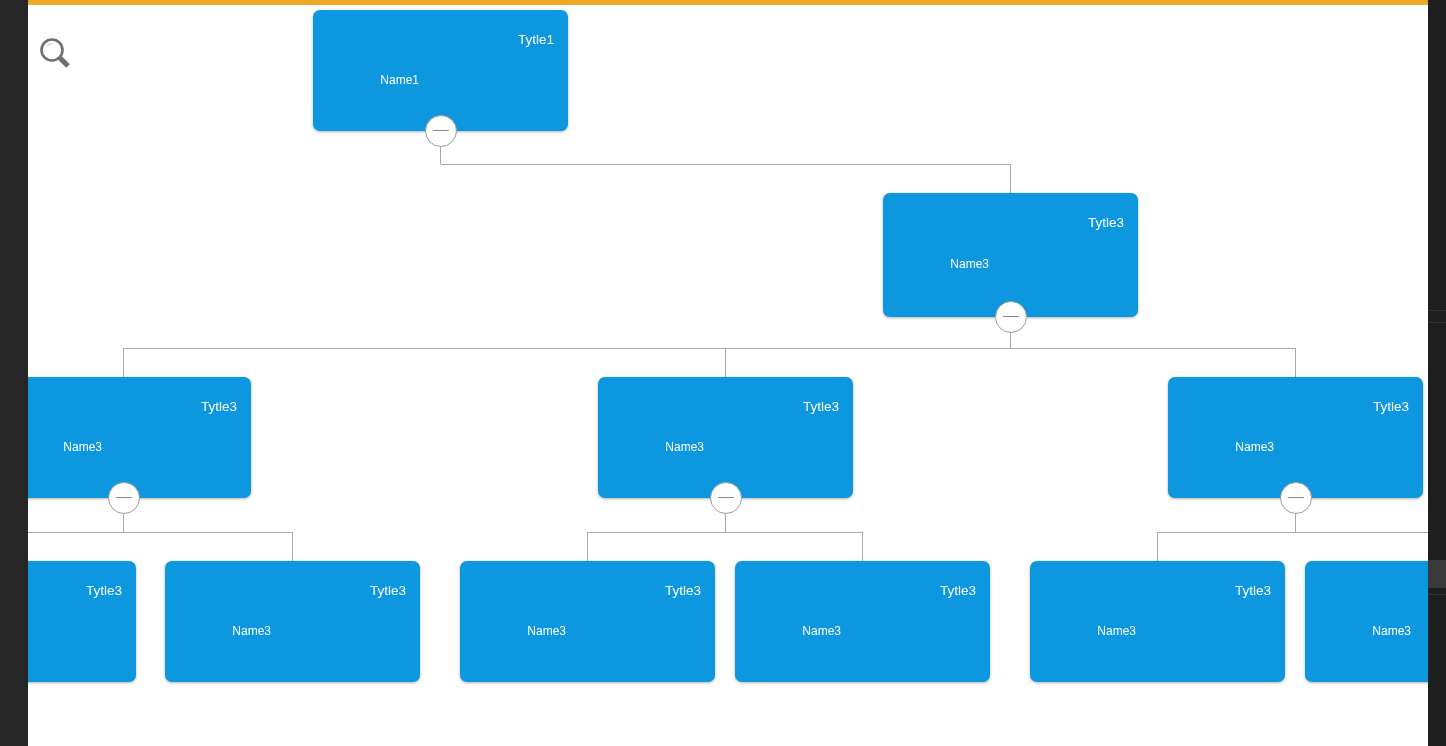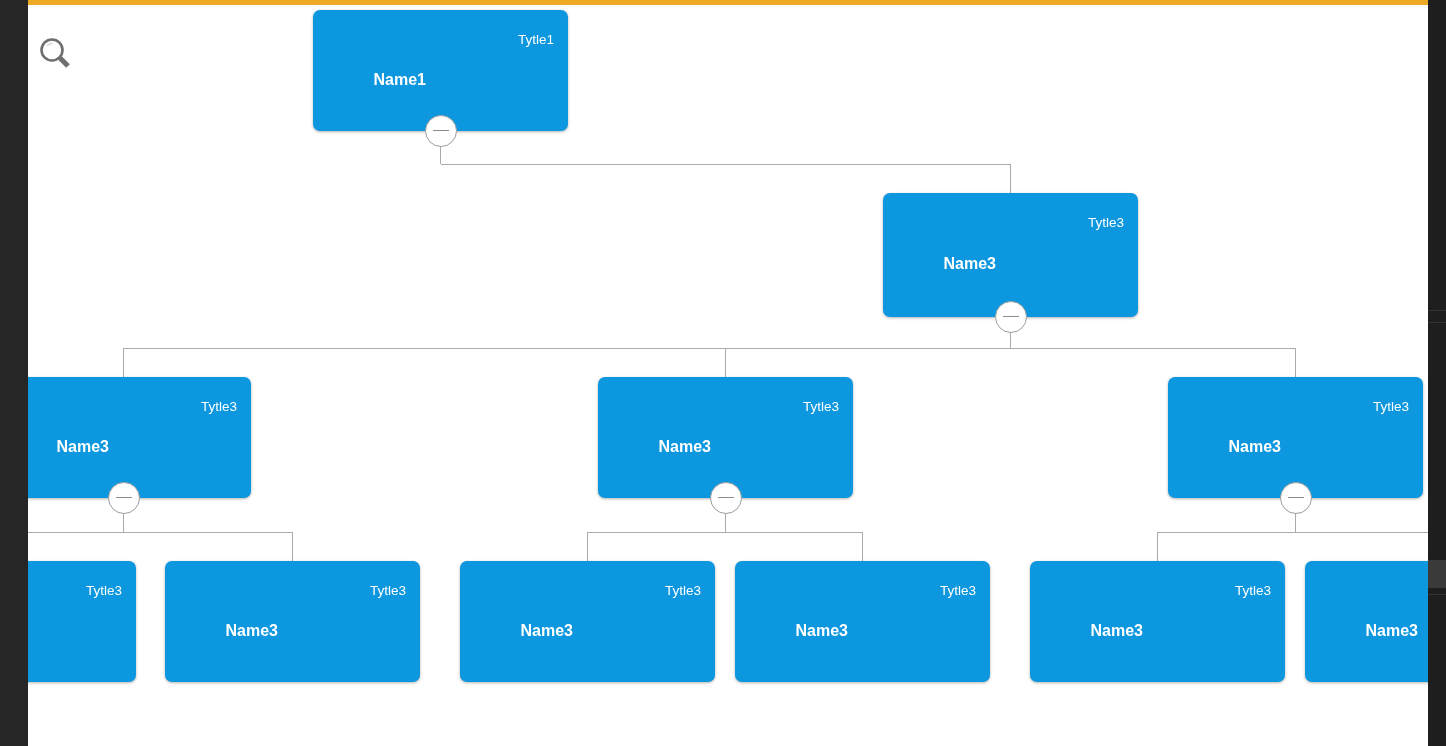--- a/index.html
+++ b/index.html
@@ -94,24 +94,23 @@
     white-space: nowrap;
   }
   .node .node-name {
     position: absolute;
     left: 0;
     right: 32%;
     top: 50%;
     transform: translateY(-2px);
     text-align: center;
     color: #ffffff;
-    font-size: 16px;
+    font-size: 12px;
     line-height: 22px;
     white-space: nowrap;
-    font-weight: bold;
   }
 
   
   .collapse-btn {
     position: absolute;
     width: 32px; height: 32px;
     border-radius: 50%;
     background: #ffffff;
     border: 1px solid #9d9d9d;
     box-sizing: border-box;

